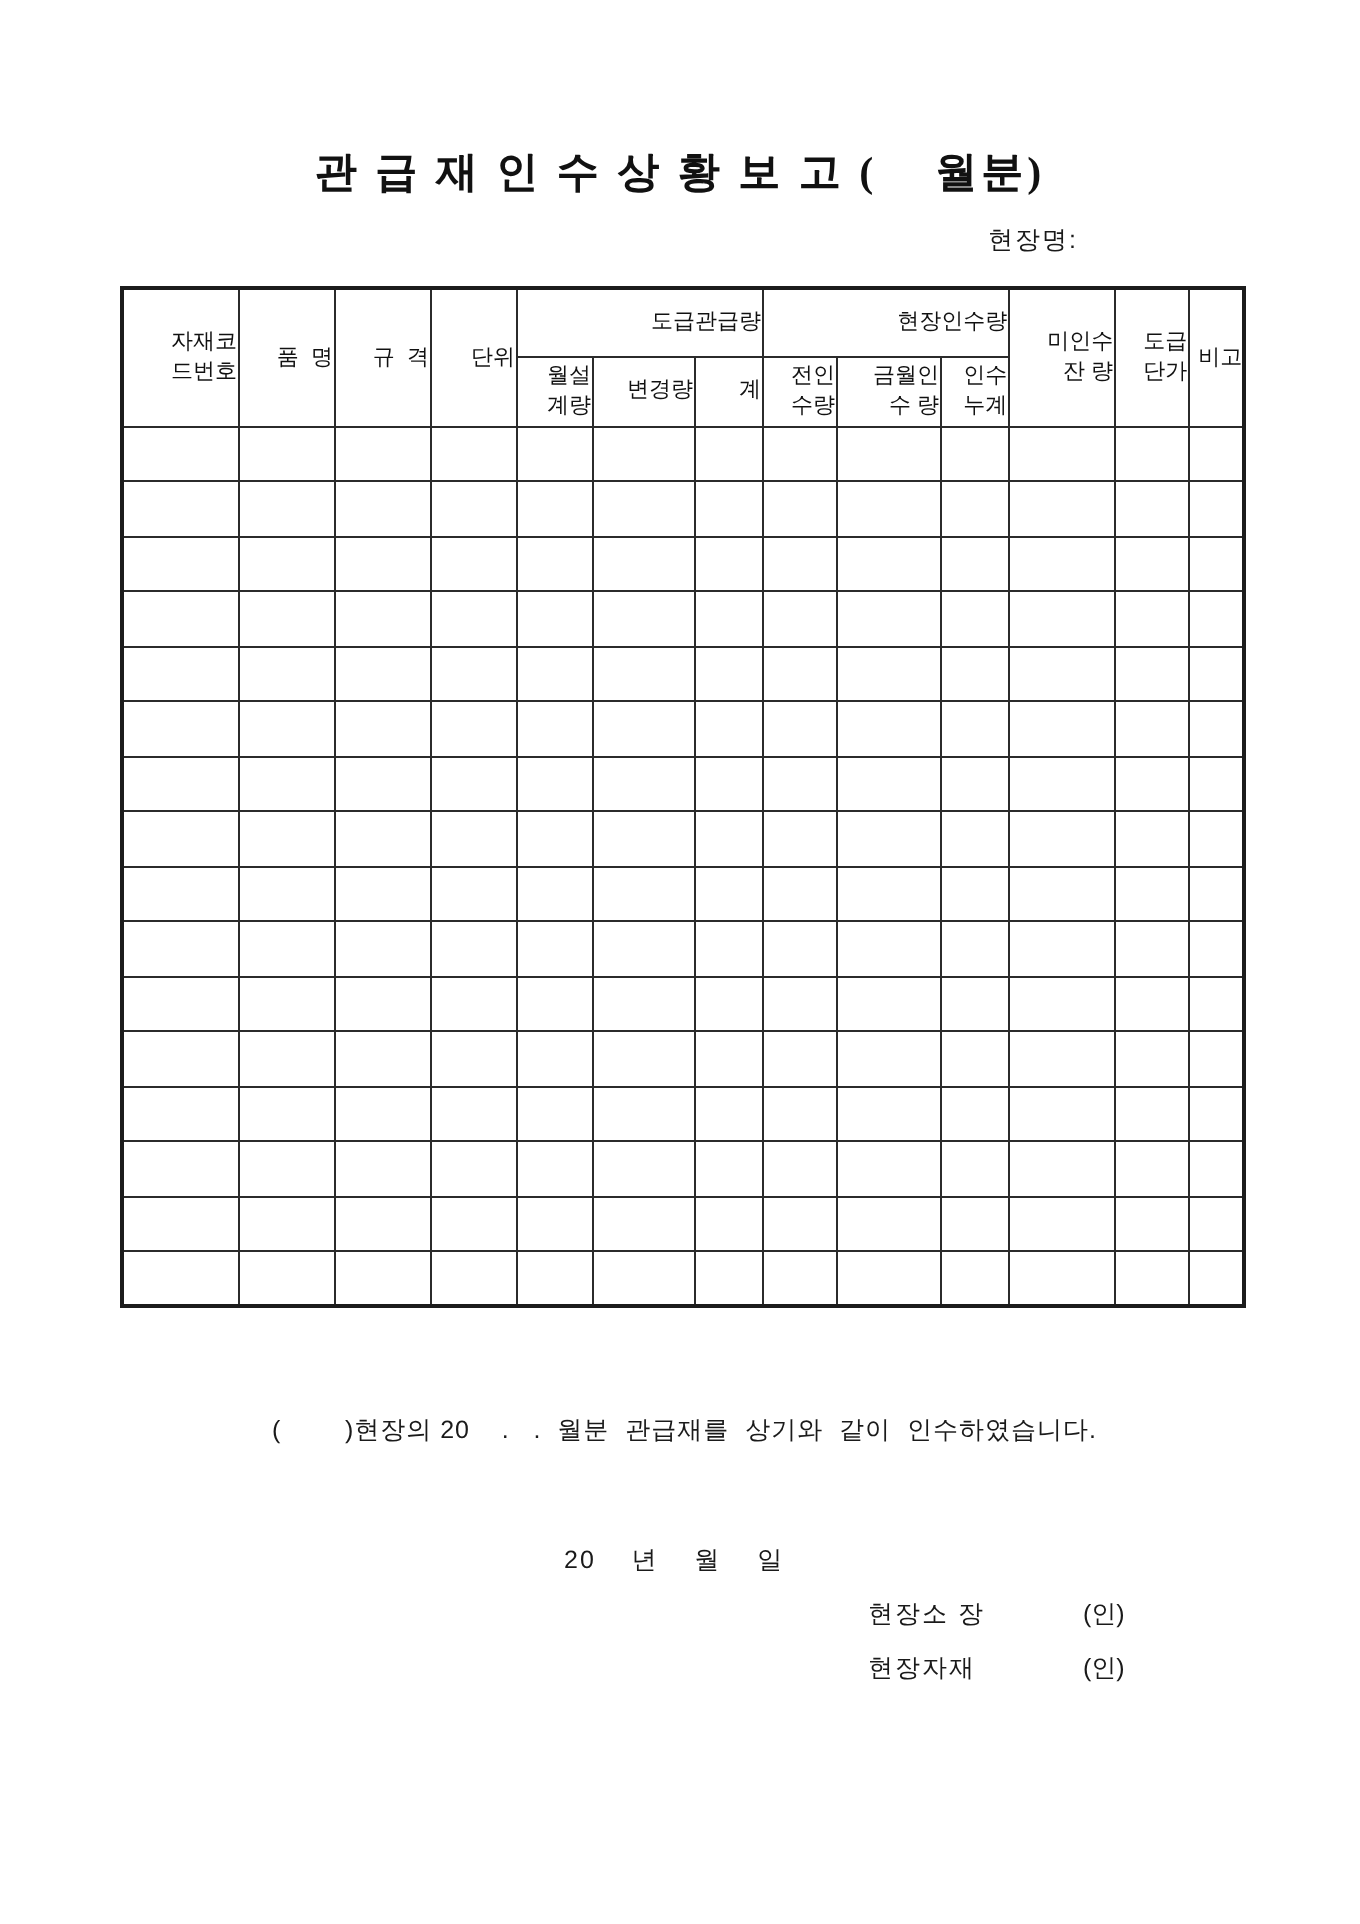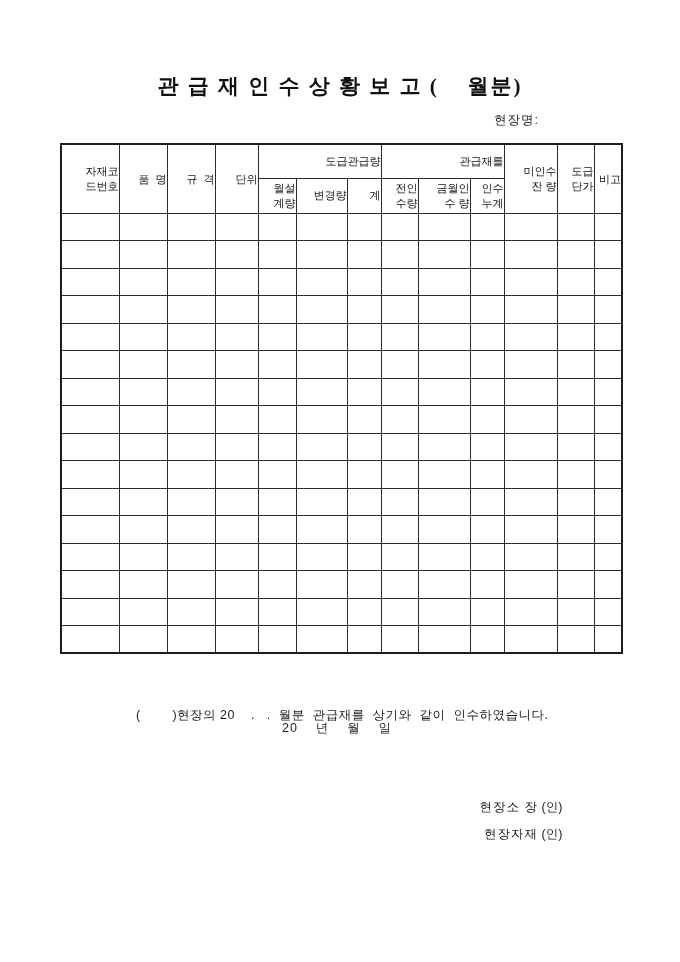--- a/index.html
+++ b/index.html
@@ -65,27 +65,27 @@
   .stmt {
     position: absolute;
     top: 707px;
     left: 136px;
     font-size: 12.5px;
     white-space: pre;
     letter-spacing: 0.5px;
   }
   .date-line {
     position: absolute;
-    top: 720px;
+    top: 772px;
     left: 282px;
     font-size: 12.5px;
     white-space: pre;
     letter-spacing: 1px;
   }
-  .sig-row { position: absolute; left: 434px; font-size: 12.5px; text-align: right; }
+  .sig-row { position: absolute; left: 434px; font-size: 12.5px; }
   .sig-row .role { display: inline-block; width: 104px; white-space: pre; letter-spacing: 1px; }
   .sig-row .seal { display: inline-block; white-space: pre; }
   .sig-1 { top: 799px; }
   .sig-2 { top: 826px; }
 </style>
 </head>
 <body>
 
 <div class="page">
 
@@ -110,21 +110,21 @@
       <col style="width:28px">
     </colgroup>
     <thead>
       <tr class="hdr-group">
         <th rowspan="2">자재코
 드번호</th>
         <th rowspan="2">품  명</th>
         <th rowspan="2">규  격</th>
         <th rowspan="2">단위</th>
         <th colspan="3">도급관급량</th>
-        <th colspan="3">관급재를</th>
+        <th colspan="3">현장인수량</th>
         <th rowspan="2">미인수
 잔 량</th>
         <th rowspan="2">도급
 단가</th>
         <th rowspan="2">비고</th>
       </tr>
       <tr class="hdr-sub">
         <th>월설
 계량</th>
         <th>변경량</th>

